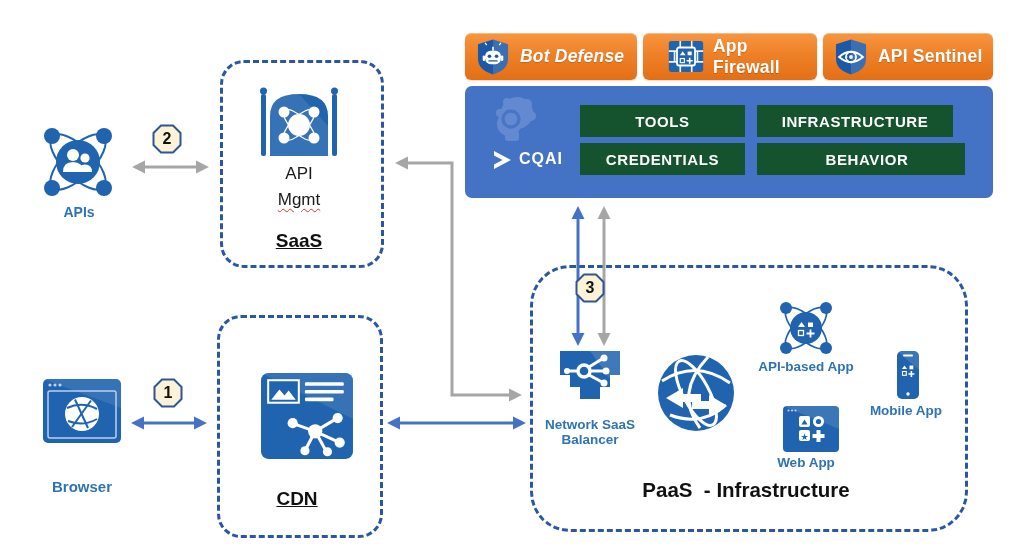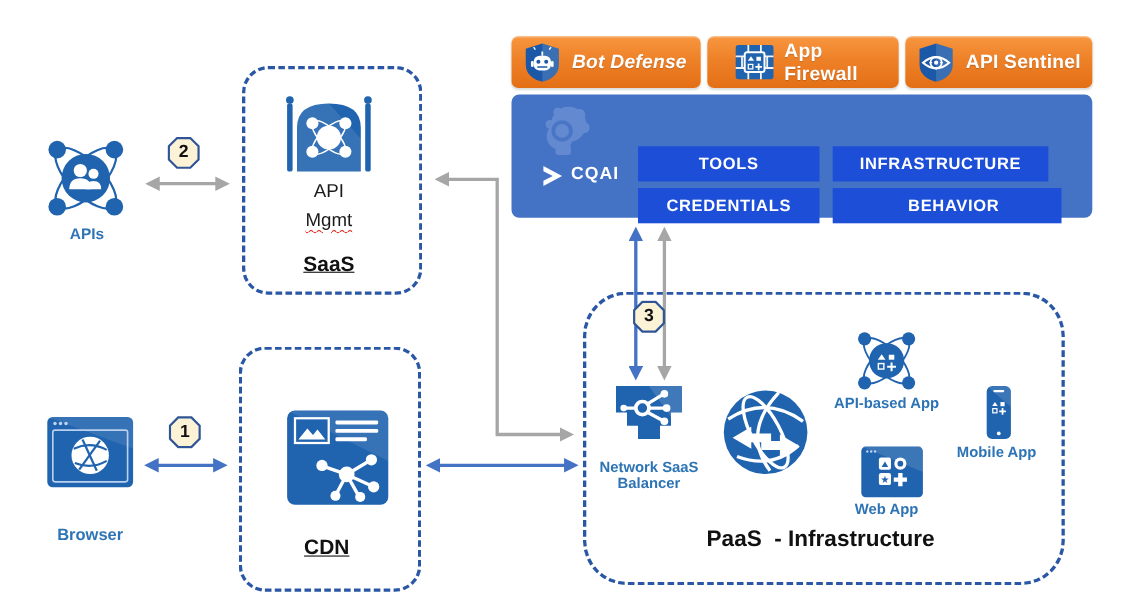--- a/index.html
+++ b/index.html
@@ -15,22 +15,22 @@
   
   .prod-btn{position:absolute;top:33px;height:47px;border-radius:6px;display:flex;align-items:center;
             gap:9px;padding-left:10px;box-sizing:border-box;z-index:2;
             background:linear-gradient(180deg,#f7963f 0%,#ee8128 45%,#e36f15 100%);
             box-shadow:inset 0 1px 0 rgba(255,255,255,.35), 0 1px 2px rgba(0,0,0,.15);}
   .prod-btn .lbl{color:#ffffff;font-weight:bold;font-size:17.5px;letter-spacing:.2px;
                  text-shadow:0 1px 1px rgba(0,0,0,.18);}
   
   .cqai-panel{position:absolute;left:465px;top:86px;width:528px;height:112px;background:#4472c4;
               border-radius:7px;z-index:2;}
-  .cap-box{position:absolute;height:32px;background:#1d4ed8;display:flex;align-items:center;
-           justify-content:center;color:#ffffff;font-weight:bold;font-size:15px;letter-spacing:.6px;margin-top:28px;}
+  .cap-box{position:absolute;height:32px;background:#14532d;display:flex;align-items:center;
+           justify-content:center;color:#ffffff;font-weight:bold;font-size:15px;letter-spacing:.6px;}
   .cqai-logo{position:absolute;left:27px;top:64px;display:flex;align-items:flex-start;gap:6px;}
   .cqai-logo .lbl{color:#ffffff;font-weight:bold;font-size:16px;letter-spacing:1px;}
   
   .icon-label{position:absolute;color:#2e74b5;font-weight:bold;font-size:13.5px;text-align:center;
               line-height:1.12;z-index:2;}
   .group-title{position:absolute;color:#111111;font-weight:bold;font-size:19px;text-align:center;z-index:2;text-decoration:underline;}
   .saas-text{position:absolute;color:#1a1a1a;font-size:17px;text-align:center;width:100%;z-index:2;}
   .squiggle{text-decoration:underline;text-decoration-style:wavy;text-decoration-color:#e4342b;
             text-decoration-thickness:1px;text-underline-offset:3px;}
   .paas-title{position:absolute;left:0;right:0;top:213px;text-align:center;color:#111111;

